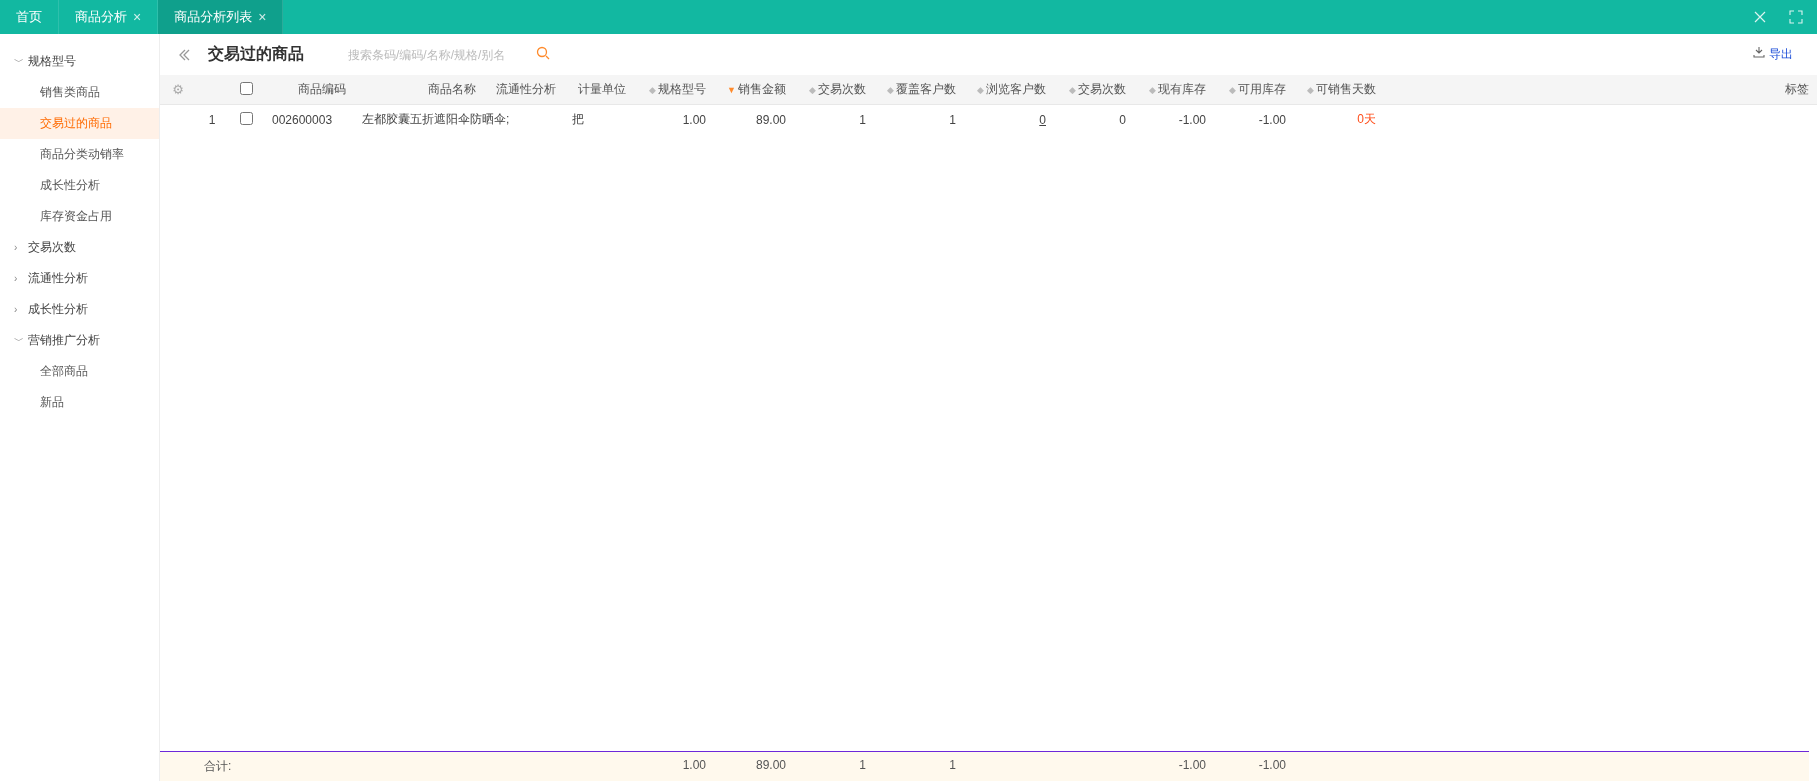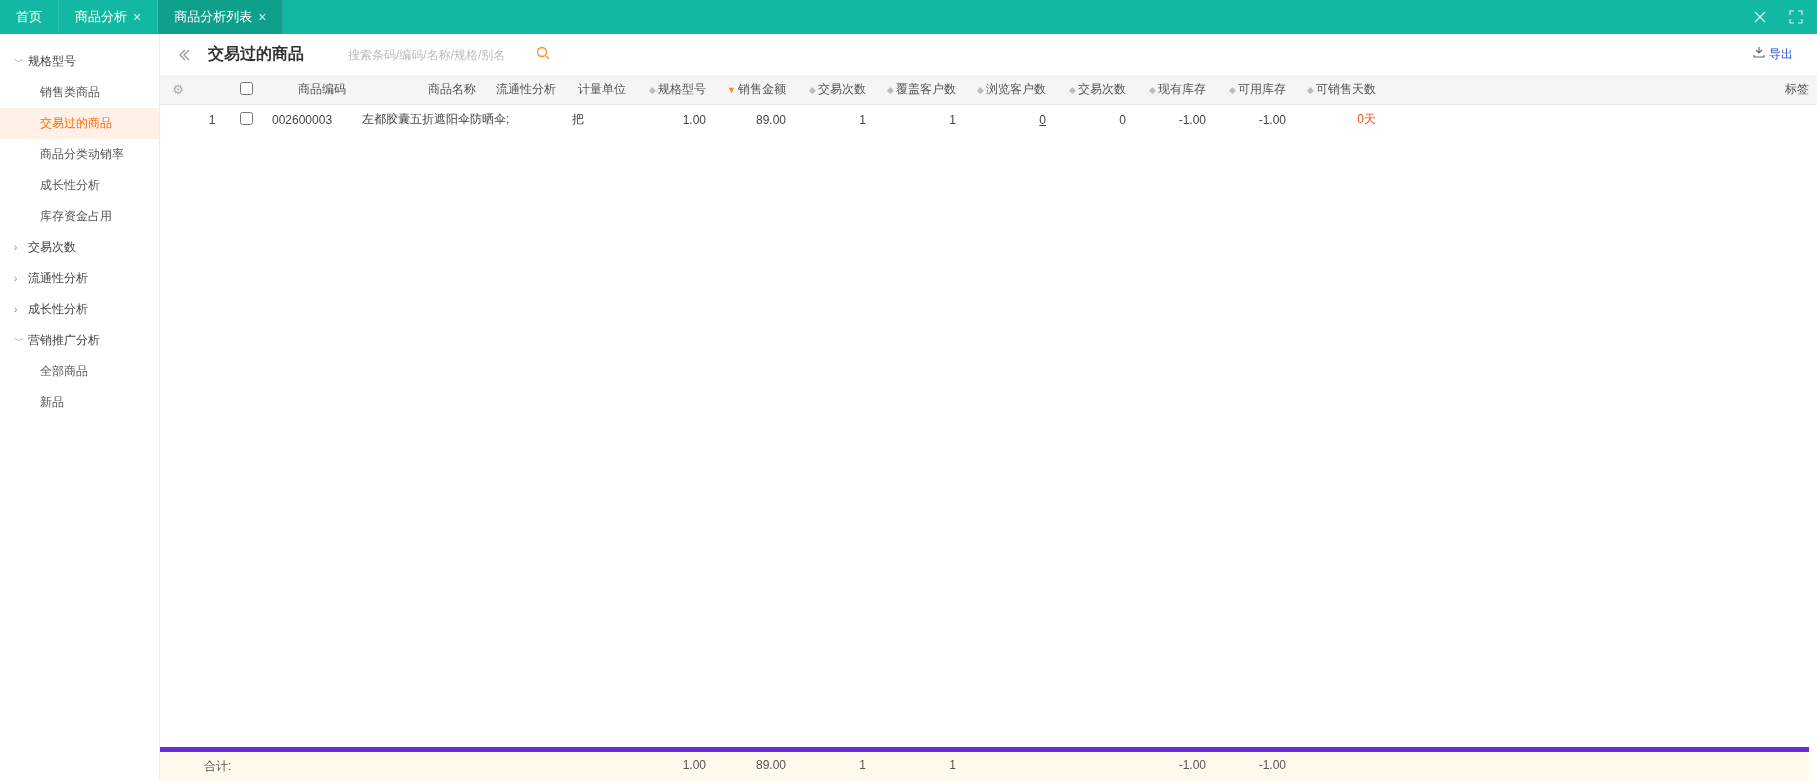--- a/index.html
+++ b/index.html
@@ -181,21 +181,21 @@
 .gear-icon { color: #aaa; font-size: 13px; cursor: pointer; }
 .underline-val { text-decoration: underline; cursor: pointer; }
 .red-val { color: #ff4d1a; }
 .footer-row {
   position: absolute;
   bottom: 0;
   left: 0;
   right: 8px;
   display: flex;
   background: #fff9ed;
-  border-top: 5px solid #6d28d9;
+  border-top: 1px solid #6d28d9;
   font-size: 12px;
   color: #555;
 }
 .footer-cell {
   padding: 6px 8px;
   white-space: nowrap;
 }
 .footer-cell.right { text-align: right; }
 </style>
 </head>

